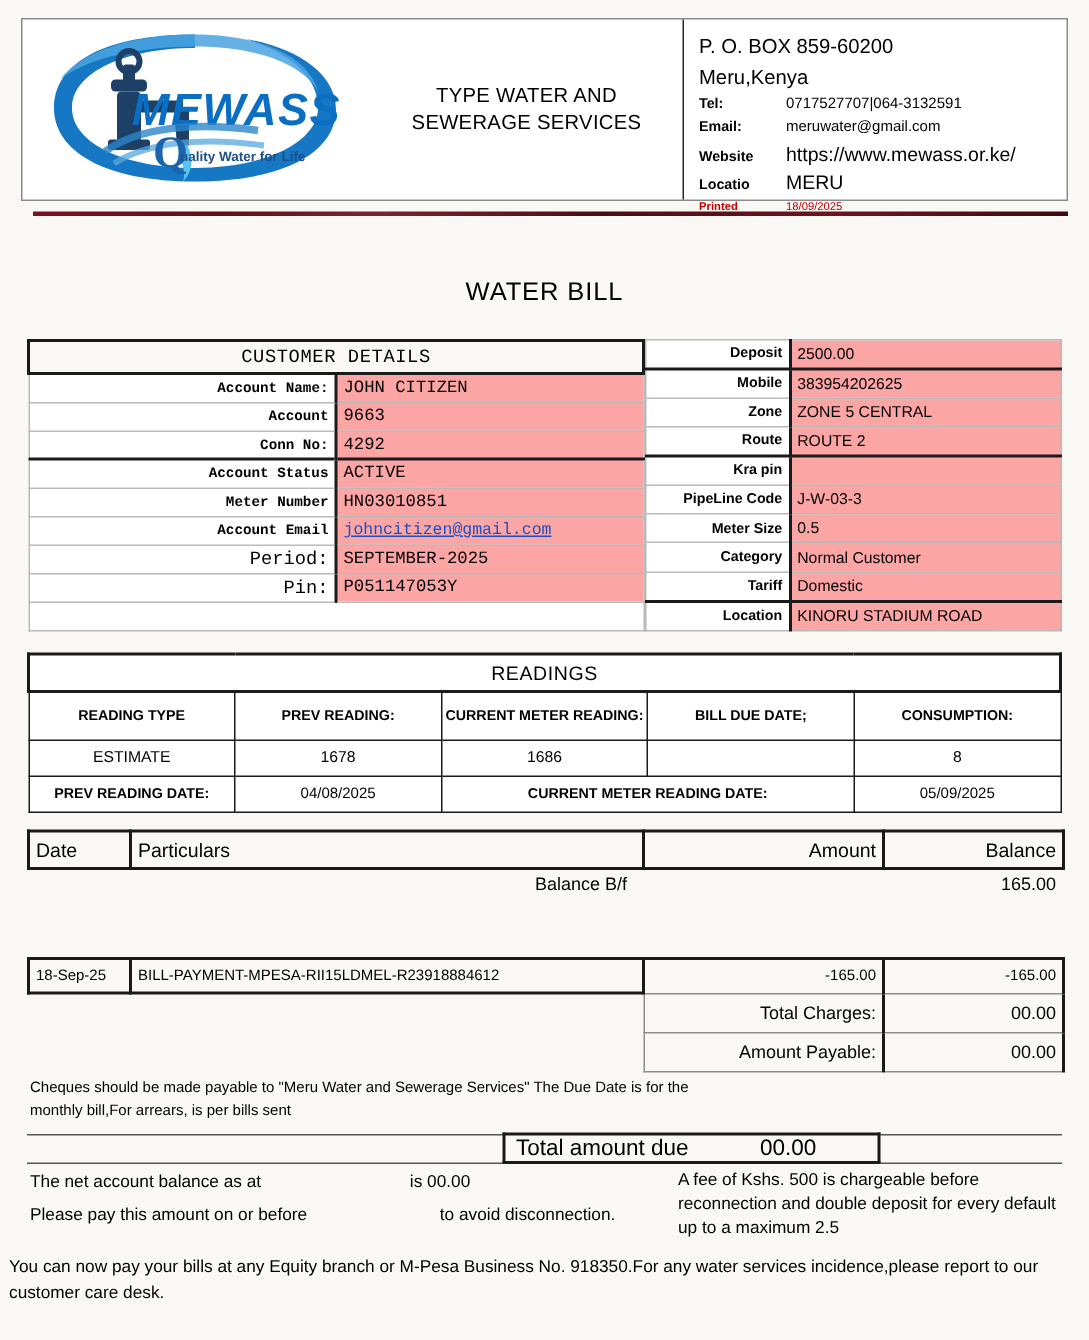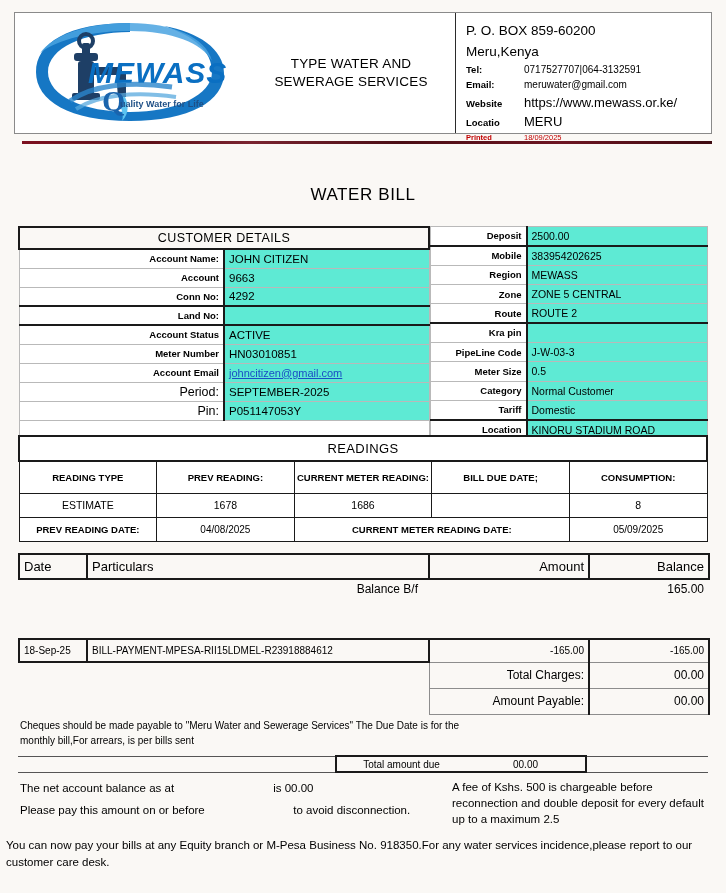--- a/index.html
+++ b/index.html
@@ -75,31 +75,31 @@
     text-align: center;
     font-size: 17px;
     letter-spacing: .6px;
   }
 
   
   table { border-collapse: collapse; }
 
   .cust-wrap { position: absolute; left: 18px; top: 226px; width: 690px; display: flex; }
 
-  table.cust-left { width: 412px; table-layout: fixed; }
+  table.cust-left { width: 412px; table-layout: fixed; font-family: Liberation Mono, monospace; }
   table.cust-right { width: 278px; table-layout: fixed; border-left: 0; }
 
   .cust-left td, .cust-right td { border: 1px solid #b9b9b9; height: 19px; padding: 0 4px; }
   .cust-left .lbl, .cust-right .lbl {
     text-align: right; font-size: 9.5px; font-weight: bold;
     background: #fff; white-space: nowrap;
   }
   .cust-left .lbl { width: 108px; border-right: 2px solid #1a1a1a; }
   .cust-right .lbl { width: 96px; border-right: 2px solid #1a1a1a; }
-  .cust-left .val, .cust-right .val { font-size: 11.5px; background: #5eead4; }
+  .cust-left .val, .cust-right .val { font-size: 11.5px; background: #fca5a5; }
   .cust-right .val { font-size: 10.5px; }
 
   .cust-left .lbl-lg { font-size: 12.5px; font-weight: normal; }
   .cust-left .hdr {
     text-align: center; font-size: 12.5px; font-weight: normal;
     border: 2px solid #1a1a1a; height: 22px; letter-spacing: .4px;
   }
   .thickline td { border-top: 2px solid #1a1a1a !important; }
   .thickbot td { border-bottom: 2px solid #1a1a1a !important; }
   .email-link { color: #1a4fc4; text-decoration: underline; font-size: 11px; }
@@ -165,21 +165,21 @@
 
   
   .cheque-note {
     position: absolute; left: 20px; top: 719px; width: 470px;
     font-size: 10px; line-height: 1.45;
   }
 
   .due-table {
     position: absolute; left: 18px; top: 755px; width: 690px; table-layout: fixed;
   }
-  .due-table td { height: 16px; font-size: 10px; }
+  .due-table td { height: 16px; font-size: 15px; }
   .due-blank { width: 318px; border-top: 1px solid #555; border-bottom: 1px solid #555; }
   .due-lbl   { width: 130px; text-align: center; border: 2px solid #1a1a1a; border-right: 0; }
   .due-val   { width: 120px; text-align: center; border: 2px solid #1a1a1a; border-left: 0; }
   .due-tail  { border-top: 1px solid #555; border-bottom: 1px solid #555; }
 
   .net-line {
     position: absolute; left: 20px; top: 782px; width: 430px;
     font-size: 11.5px;
   }
   .net-line .nl-a { display: inline-block; width: 250px; }
@@ -283,24 +283,20 @@
         </tr>
         <tr>
           <td class="lbl">Account</td>
           <td class="val">9663</td>
         </tr>
         <tr>
           <td class="lbl">Conn No:</td>
           <td class="val">4292</td>
         </tr>
         <tr class="thickline">
-          <td class="lbl">Land No:</td>
-          <td class="val"></td>
-        </tr>
-        <tr class="thickline">
           <td class="lbl">Account Status</td>
           <td class="val">ACTIVE</td>
         </tr>
         <tr>
           <td class="lbl">Meter Number</td>
           <td class="val">HN03010851</td>
         </tr>
         <tr>
           <td class="lbl">Account Email</td>
           <td class="val">
@@ -323,24 +319,20 @@
 
     <table class="cust-right">
       <tbody>
         <tr class="thickbot">
           <td class="lbl">Deposit</td>
           <td class="val">2500.00</td>
         </tr>
         <tr>
           <td class="lbl">Mobile</td>
           <td class="val">383954202625</td>
-        </tr>
-        <tr>
-          <td class="lbl">Region</td>
-          <td class="val">MEWASS</td>
         </tr>
         <tr>
           <td class="lbl">Zone</td>
           <td class="val">ZONE  5 CENTRAL</td>
         </tr>
         <tr class="thickbot">
           <td class="lbl">Route</td>
           <td class="val">ROUTE 2</td>
         </tr>
         <tr>

